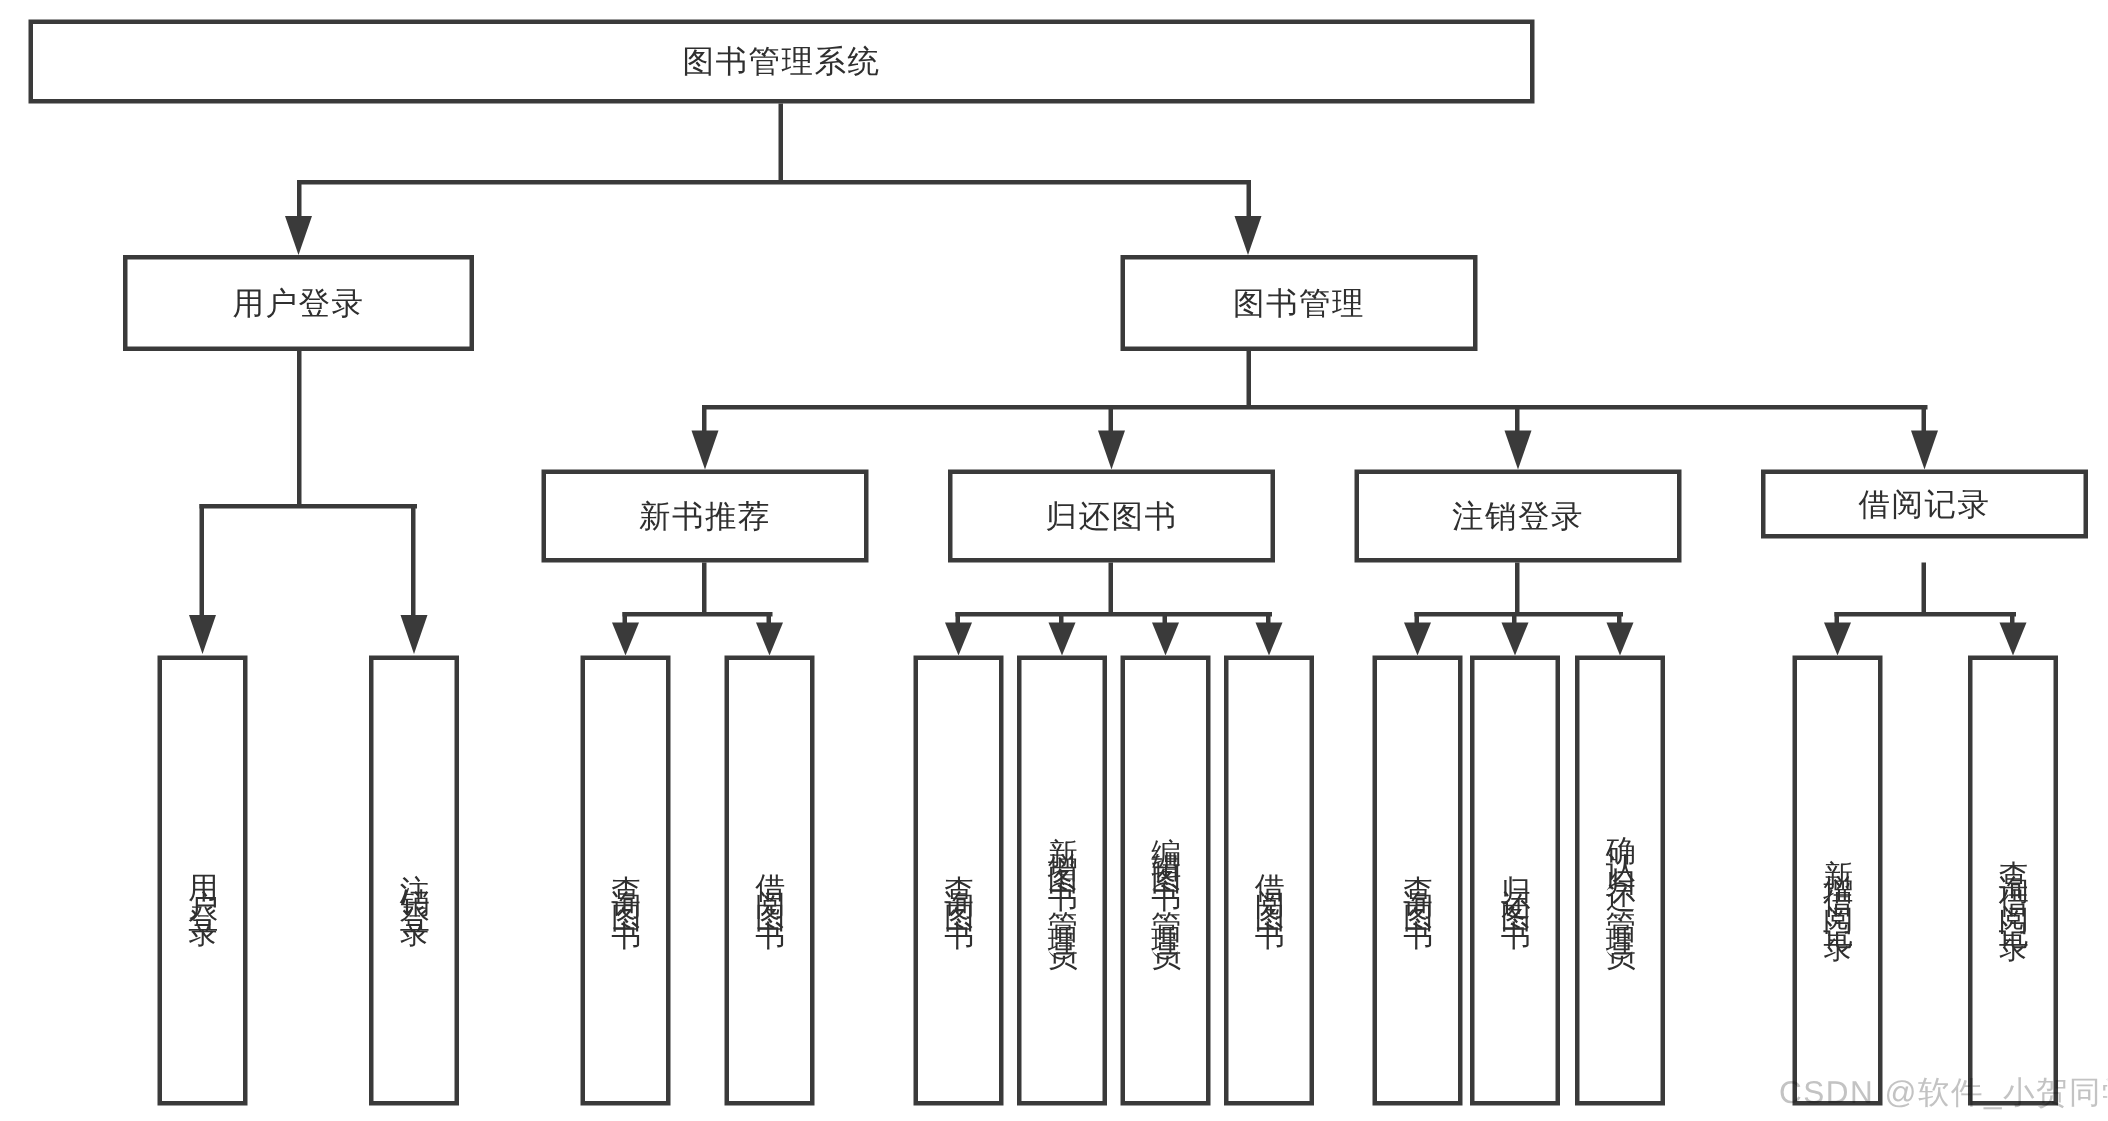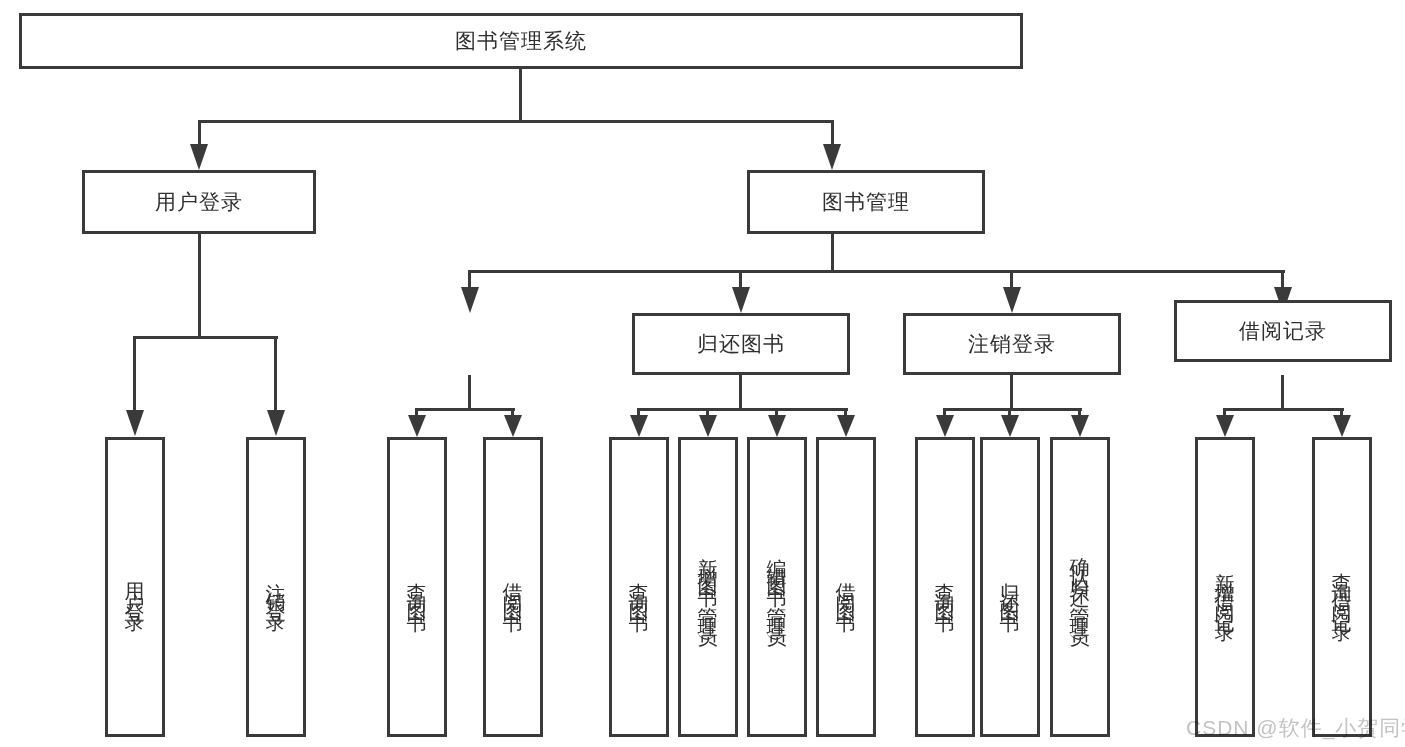--- a/index.html
+++ b/index.html
@@ -70,27 +70,30 @@
   <div class="hline" style="left:468px;top:270px;width:817px;height:3px;"></div>
   <div class="vline" style="left:468px;top:270px;width:3px;height:18px;"></div>
   <div class="arrow" style="left:461px;top:287px;"></div>
   <div class="vline" style="left:739px;top:270px;width:3px;height:18px;"></div>
   <div class="arrow" style="left:732px;top:287px;"></div>
   <div class="vline" style="left:1010px;top:270px;width:3px;height:18px;"></div>
   <div class="arrow" style="left:1003px;top:287px;"></div>
   <div class="vline" style="left:1281px;top:270px;width:3px;height:18px;"></div>
   <div class="arrow" style="left:1274px;top:287px;"></div>
 
+  <div class="box h" style="left:361px;top:313px;width:218px;height:62px;">
+    <span>新书推荐</span>
+  </div>
   <div class="box h" style="left:632px;top:313px;width:218px;height:62px;">
     <span>归还图书</span>
   </div>
   <div class="box h" style="left:903px;top:313px;width:218px;height:62px;">
     <span>注销登录</span>
   </div>
-  <div class="box h" style="left:1174px;top:300px;width:218px;height:62px;text-align:center;">
+  <div class="box h" style="left:1174px;top:313px;width:218px;height:46px;text-align:center;">
     <span>借阅记录</span>
   </div>
 
   <div class="vline" style="left:468px;top:375px;width:3px;height:34px;"></div>
   <div class="hline" style="left:415px;top:408px;width:100px;height:3px;"></div>
   <div class="vline" style="left:415px;top:408px;width:3px;height:8px;"></div>
   <div class="arrow short" style="left:408px;top:415px;"></div>
   <div class="vline" style="left:511px;top:408px;width:3px;height:8px;"></div>
   <div class="arrow short" style="left:504px;top:415px;"></div>
 

